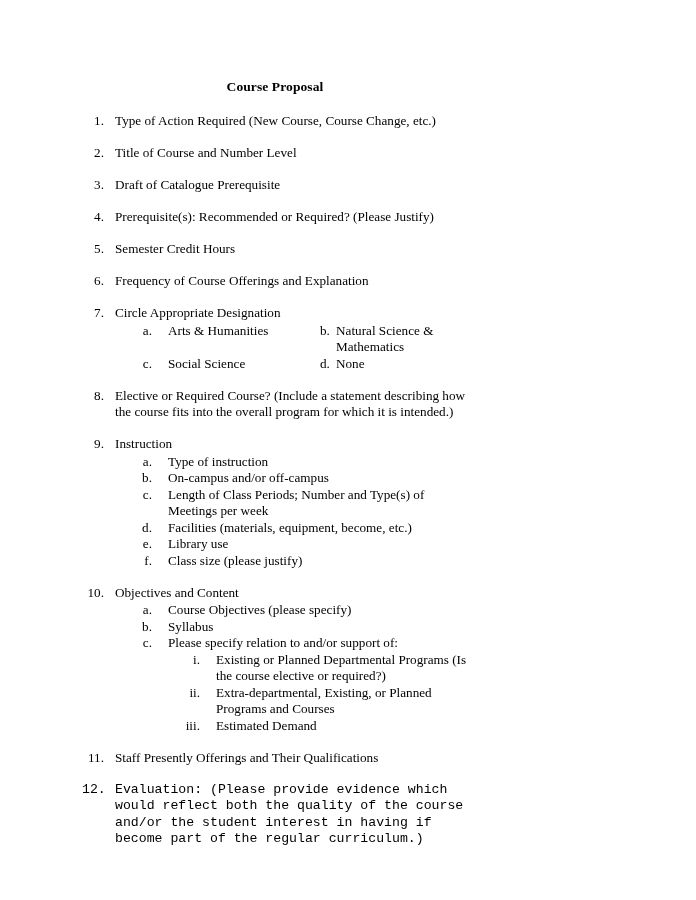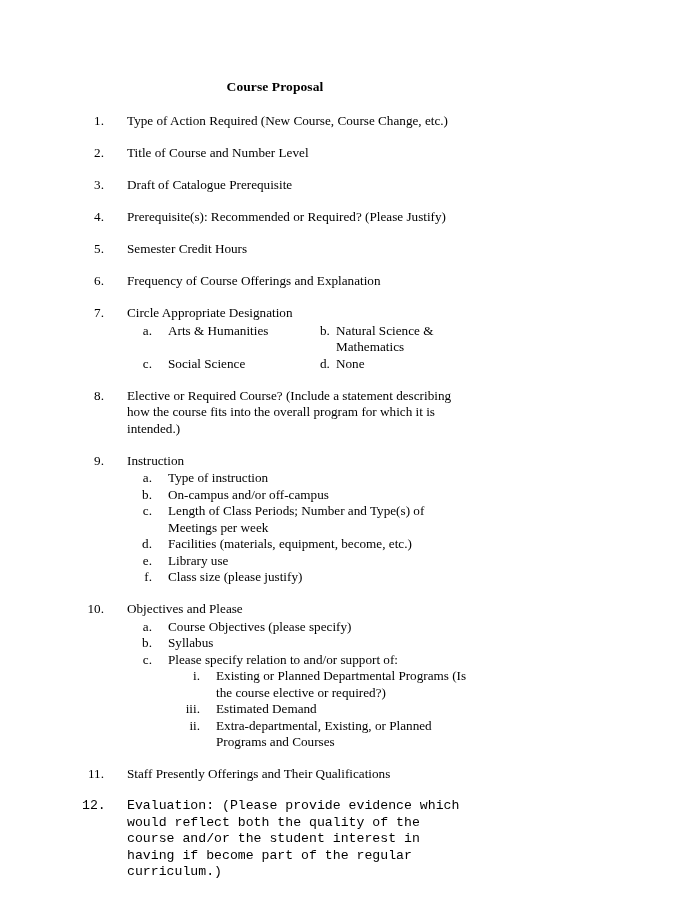--- a/index.html
+++ b/index.html
@@ -50,21 +50,20 @@
   .item:last-child { margin-bottom: 0; font-family: Liberation Mono, monospace; }
   .item > .num {
     position: absolute;
     left: 0;
     top: 0;
     width: 22px;
     text-align: right;
   }
   .item > .txt {
     display: block;
-    margin-left: 12px;
   }
 
   
   .item.has-sub { margin-bottom: 15.5px; }
 
   
   .sub {
     list-style: none;
     margin: 0;
     padding: 0;
@@ -231,48 +230,48 @@
         </li>
         <li>
           <span class="mark">f.</span>
           <span>Class size (please justify)</span>
         </li>
       </ul>
     </li>
 
     <li class="item has-sub">
       <span class="num">10.</span>
-      <span class="txt">Objectives and Please</span>
+      <span class="txt">Objectives and Content</span>
       <ul class="sub">
         <li>
           <span class="mark">a.</span>
           <span>Course Objectives (please specify)</span>
         </li>
         <li>
           <span class="mark">b.</span>
           <span>Syllabus</span>
         </li>
         <li>
           <span class="mark">c.</span>
           <span>Please specify relation to and/or support of:</span>
         </li>
       </ul>
       <ul class="subsub">
         <li>
           <span class="mark">i.</span>
           <span>Existing or Planned Departmental Programs (Is the course elective or required?)</span>
         </li>
         <li>
+          <span class="mark">ii.</span>
+          <span>Extra-departmental, Existing, or Planned Programs and Courses</span>
+        </li>
+        <li>
           <span class="mark">iii.</span>
           <span>Estimated Demand</span>
         </li>
-        <li>
-          <span class="mark">ii.</span>
-          <span>Extra-departmental, Existing, or Planned Programs and Courses</span>
-        </li>
       </ul>
     </li>
 
     <li class="item">
       <span class="num">11.</span>
       <span class="txt">Staff Presently Offerings and Their Qualifications</span>
     </li>
 
     <li class="item">
       <span class="num">12.</span>

